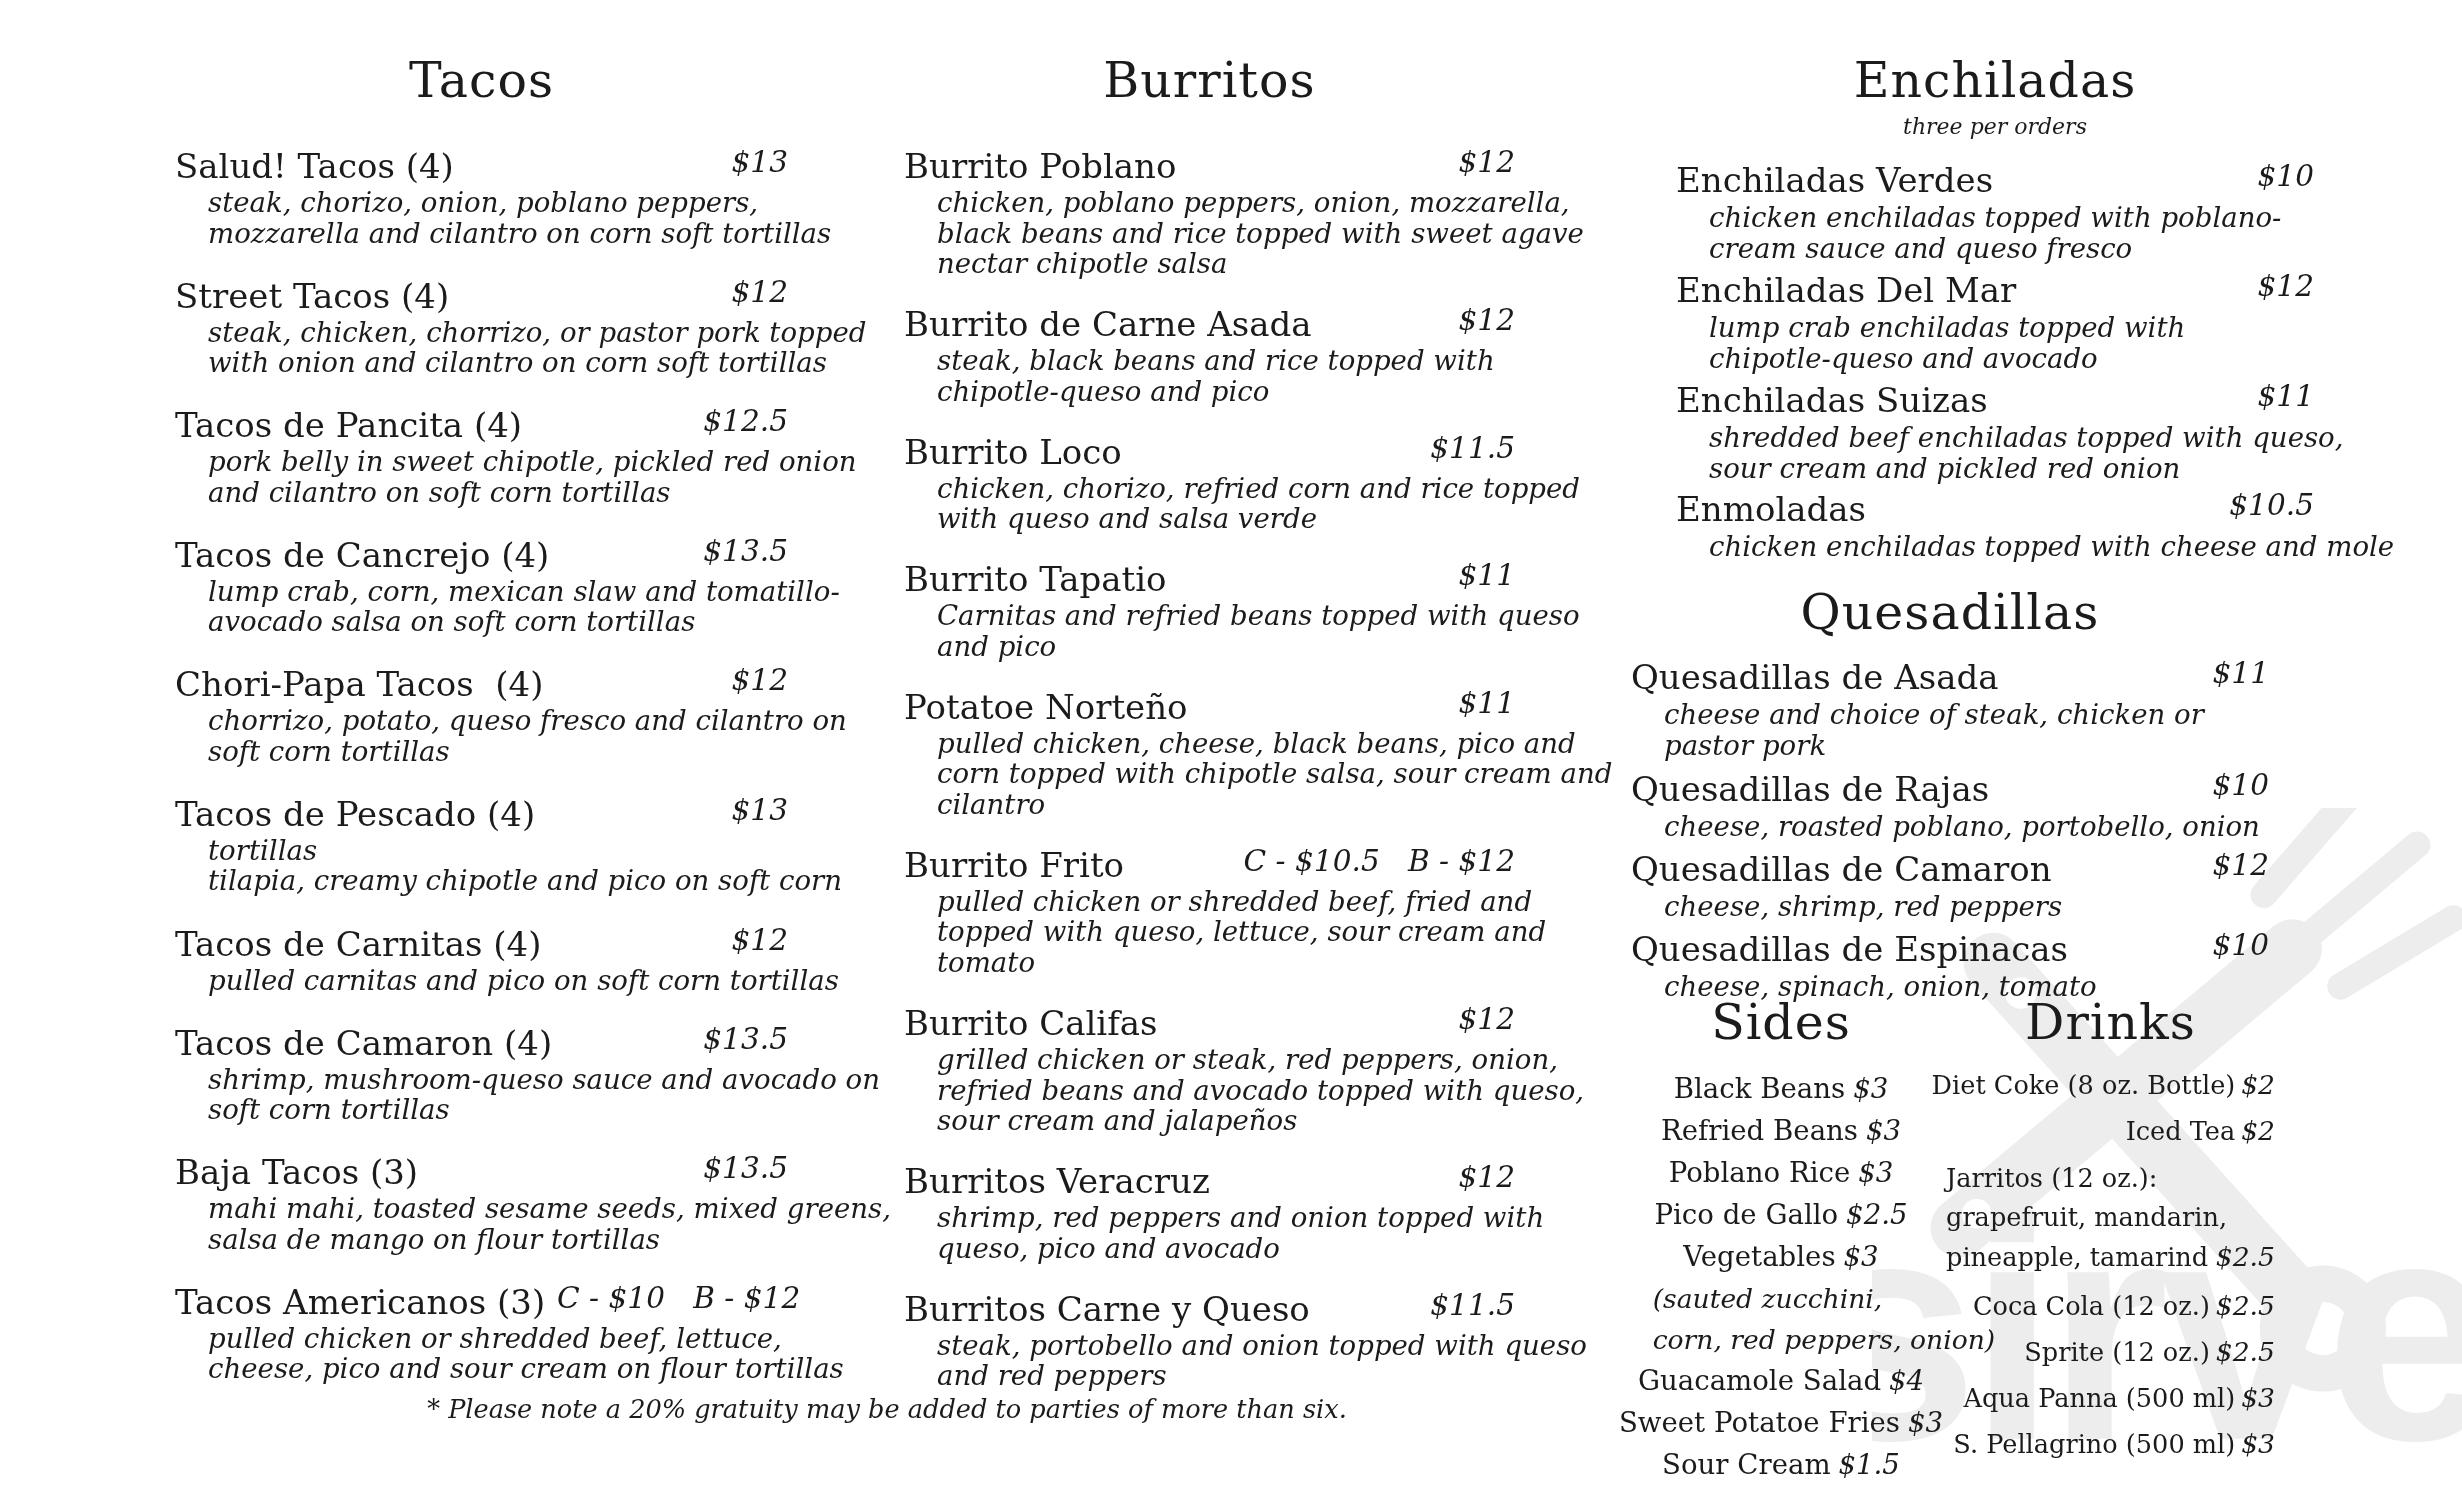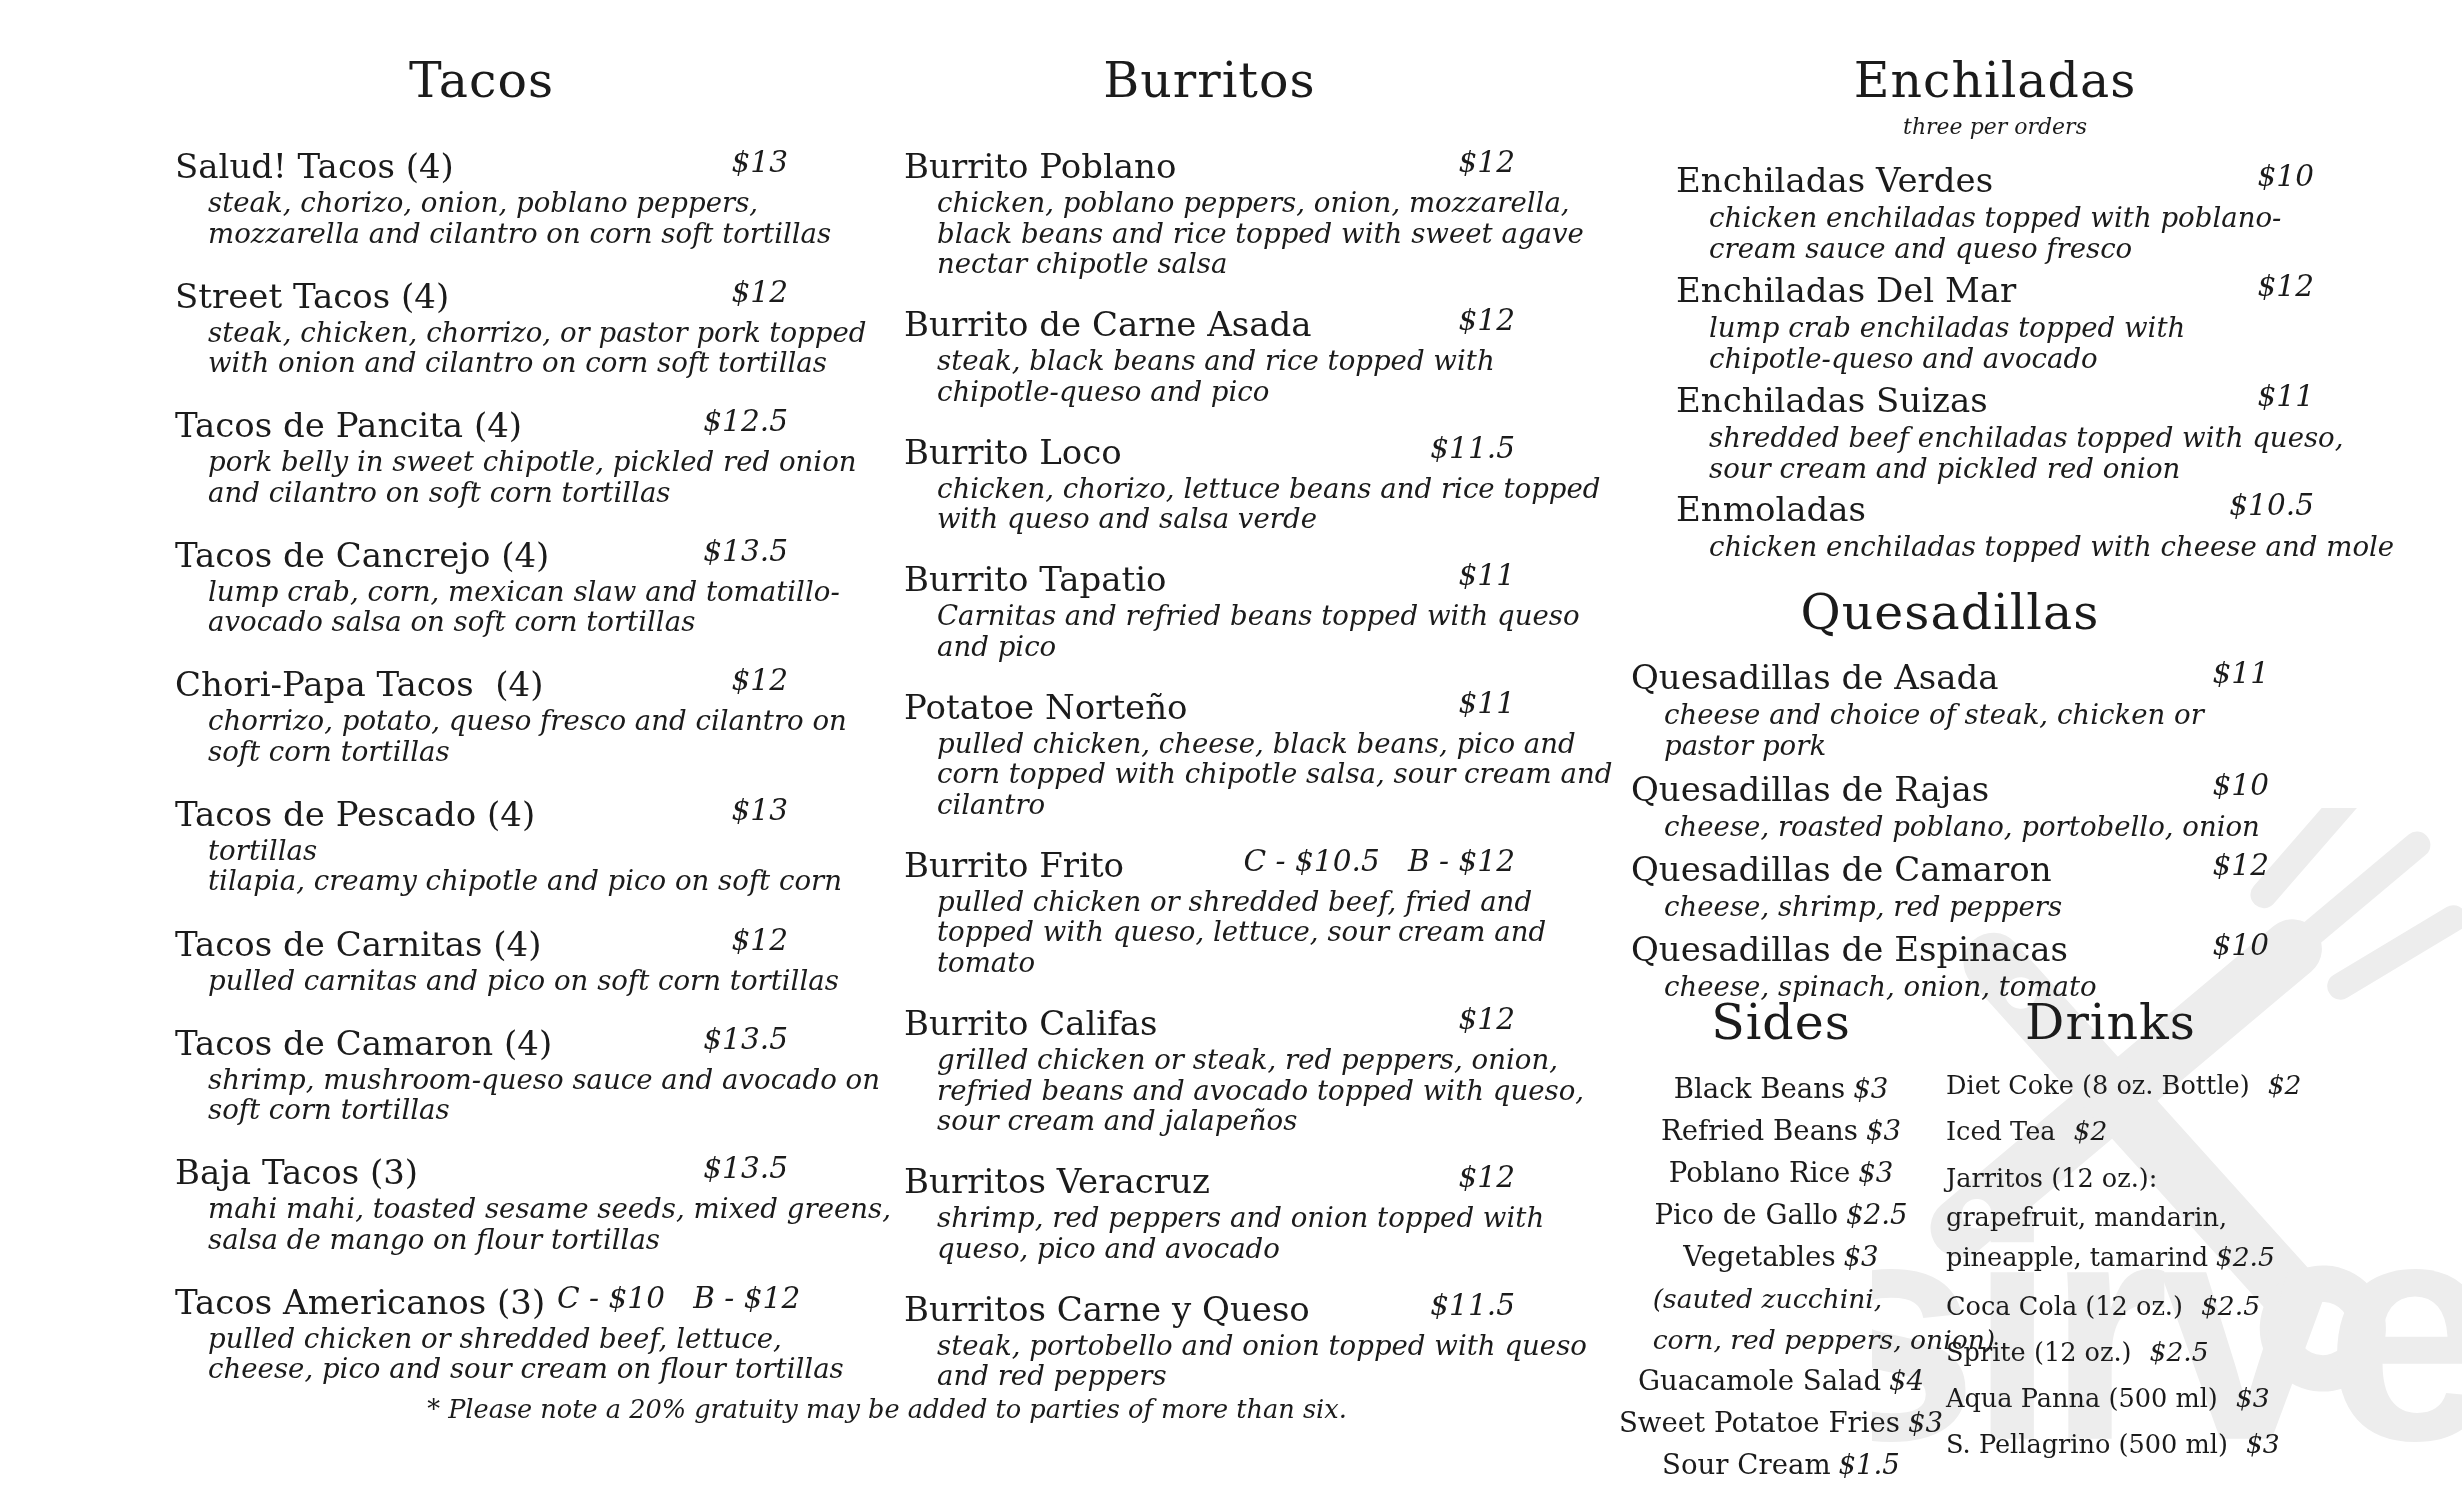--- a/index.html
+++ b/index.html
@@ -39,21 +39,21 @@
   #sec-enchiladas .menu-item { margin-bottom:3.9px; }
   #sec-enchiladas .item-desc, #sec-quesadillas .item-desc { line-height:31.5px; }
   #sec-quesadillas .menu-item { margin-bottom:5.9px; }
 
   .sides-col { width:300px; }
   .drinks-col { width:329px; }
   .sides-col h2, .drinks-col h2 { margin-bottom:15.8px; }
   .side-row { display:flex; justify-content:center; align-items:baseline; font-size:27.6px; line-height:42px; white-space:pre; }
   .side-price { font-style:italic; font-size:27.6px; padding-left:7.9px; }
   .side-note { font-style:italic; font-size:26.6px; line-height:41px; padding-left:21.7px; white-space:pre; }
-  .drink-row { display:flex; justify-content:flex-start; align-items:baseline; font-size:25.6px; line-height:33px; margin-bottom:11.8px; white-space:pre;gap:12px; }
+  .drink-row { display:flex; justify-content:flex-end; align-items:baseline; font-size:25.6px; line-height:33px; margin-bottom:11.8px; white-space:pre; }
   .drink-price { font-style:italic; font-size:26.6px; padding-left:5.9px; }
   .drink-sub { font-size:25.6px; line-height:39px; }
   .drink-sub-row { display:flex; justify-content:space-between; align-items:baseline; font-size:25.6px; line-height:39px; margin-bottom:11.8px; white-space:pre; }
 
   #footnote {
     left:296px; top:1394px; width:1182px; text-align:center;
     font-style:italic; font-size:25.6px;
   }
 </style>
 </head>
@@ -144,21 +144,21 @@
           <div class="item-desc">black beans and rice topped with sweet agave</div>
           <div class="item-desc">nectar chipotle salsa</div>
         </div>
         <div class="menu-item">
           <div class="item-row"><span class="item-name">Burrito de Carne Asada</span><span class="item-price">$12</span></div>
           <div class="item-desc">steak, black beans and rice topped with</div>
           <div class="item-desc">chipotle-queso and pico</div>
         </div>
         <div class="menu-item">
           <div class="item-row"><span class="item-name">Burrito Loco</span><span class="item-price">$11.5</span></div>
-          <div class="item-desc">chicken, chorizo, lettuce beans and rice topped</div>
+          <div class="item-desc">chicken, chorizo, refried corn and rice topped</div>
           <div class="item-desc">with queso and salsa verde</div>
         </div>
         <div class="menu-item">
           <div class="item-row"><span class="item-name">Burrito Tapatio</span><span class="item-price">$11</span></div>
           <div class="item-desc">Carnitas and refried beans topped with queso</div>
           <div class="item-desc">and pico</div>
         </div>
         <div class="menu-item">
           <div class="item-row"><span class="item-name">Potatoe Norteño</span><span class="item-price">$11</span></div>
           <div class="item-desc">pulled chicken, cheese, black beans, pico and</div>

